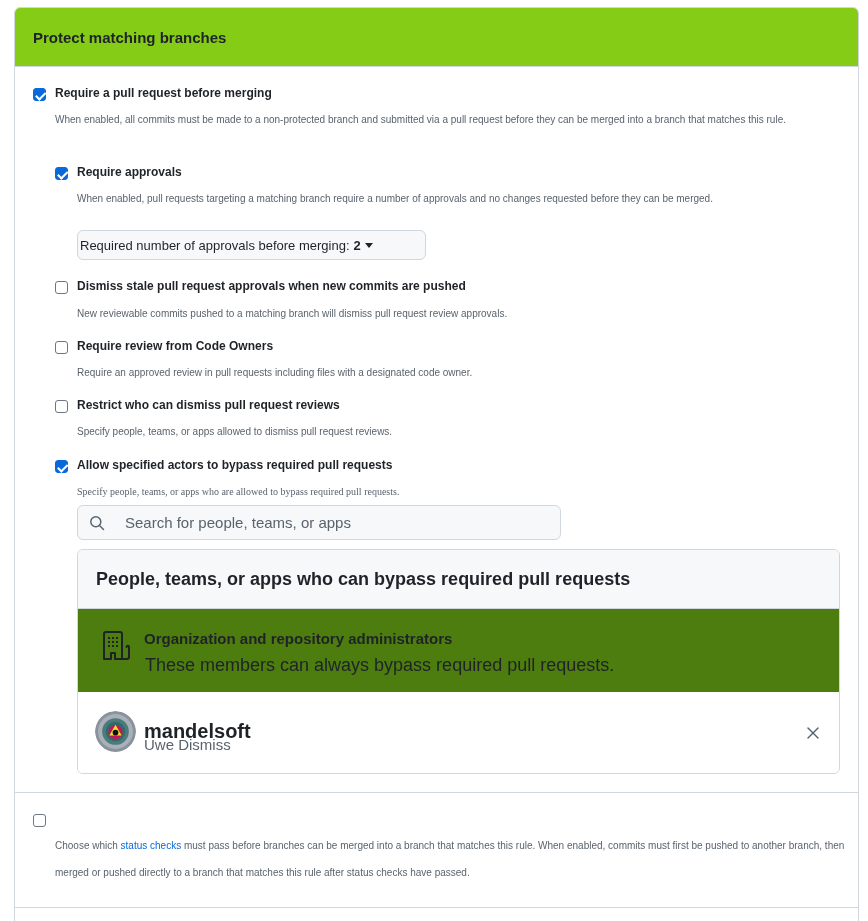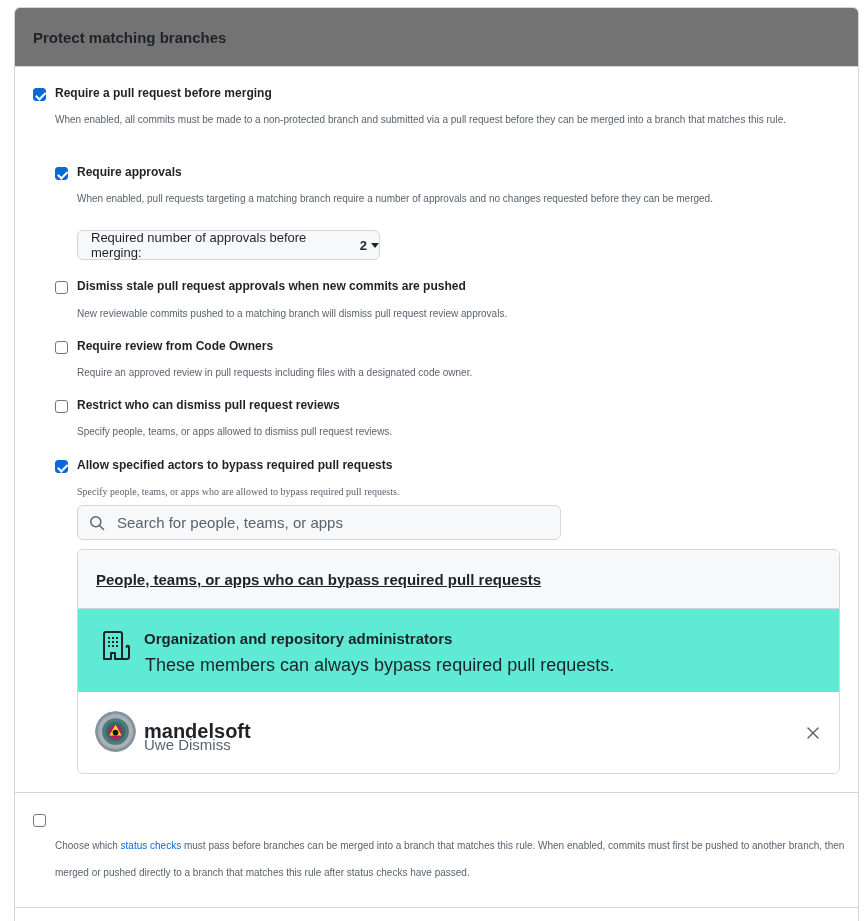--- a/index.html
+++ b/index.html
@@ -4,75 +4,75 @@
   <style>
     * { box-sizing: border-box; margin: 0; padding: 0; }
     html, body { width: 868px; height: 921px; overflow: hidden; background: #ffffff; }
     body { font-family: "Liberation Sans", "DejaVu Sans", sans-serif; color: #1f2328; position: relative; }
 
     .outer {
       position: absolute; left: 14px; top: 7px; width: 845px; height: 940px;
       border: 1px solid #d0d7de; border-radius: 6px; overflow: hidden; background: #fff;
     }
     .outer-header {
-      height: 59px; background: #737373; border-bottom: 1px solid #d0d7de;
+      height: 59px; background: #84cc16; border-bottom: 1px solid #d0d7de;
       padding: 0 18px; display: flex; align-items: center;
       font-size: 15px; font-weight: 700; color: #1f2328;
     }
     .section { position: relative; border-bottom: 1px solid #d0d7de; }
     .sec1 { height: 726px; }
     .sec2 { height: 115px; }
     .cb {
       position: absolute; width: 13px; height: 13px; border-radius: 3px;
       border: 1px solid #6e7781; background: #fff;
     }
     .cb.checked { background: #0969da; border-color: #0969da; }
     .cb.checked::after {
       content: ""; position: absolute; left: 3.5px; top: 0.5px; width: 3.5px; height: 7.5px;
       border: solid #fff; border-width: 0 2px 2px 0; transform: rotate(45deg);
     }
     .opt-title { position: absolute; white-space: nowrap; font-size: 12px; font-weight: 700; color: #1f2328; }
     .opt-desc { position: absolute; font-size: 10px; line-height: 27px; color: #59636e; }
     .link { color: #0969da; }
 
     .dropdown {
-      position: absolute; left: 62px; top: 163px; width: 303px; height: 30px;
+      position: absolute; left: 62px; top: 163px; width: 349px; height: 30px;
       border: 1px solid #d0d7de; border-radius: 6px; background: #f6f8fa;
-      display: flex; align-items: center; padding-left: 13px;
+      display: flex; align-items: center; padding-left: 2px;
       font-size: 13px; color: #1f2328;
     }
     .dropdown .val { font-weight: 700; margin-left: 4px; }
     .caret {
       display: inline-block; width: 0; height: 0; margin-left: 4px; margin-top: 1px;
       border-left: 4px solid transparent; border-right: 4px solid transparent; border-top: 5px solid #1f2328;
     }
 
     .search {
       position: absolute; left: 62px; top: 438px; width: 484px; height: 35px;
       border: 1px solid #d0d7de; border-radius: 6px; background: #f6f8fa;
       display: flex; align-items: center; padding-left: 11px;
     }
     .search input {
       border: none; outline: none; background: transparent; flex: 1;
       font-family: "Liberation Sans", "DejaVu Sans", sans-serif; font-size: 15px; color: #6d28d9;
-      margin-left: 12px;
+      margin-left: 20px;
     }
     .search input::placeholder { color: #59636e; }
 
     .bypass-box {
       position: absolute; left: 62px; top: 482px; width: 763px; height: 225px;
       border: 1px solid #d0d7de; border-radius: 6px; overflow: hidden; background: #fff;
     }
     .bypass-header {
       height: 59px; background: #f6f8fa; border-bottom: 1px solid #d0d7de;
       padding-left: 18px; display: flex; align-items: center;
-      font-size: 15px; font-weight: 700; color: #1f2328; text-decoration: underline;
+      font-size: 18px; font-weight: 700; color: #1f2328;
     }
     .admin-row {
-      height: 83px; background: #5eead4; position: relative;
+      height: 83px; background: #4d7c0f; position: relative;
     }
     .admin-icon { position: absolute; left: 22px; top: 20px; width: 32px; height: 32px; }
     .admin-title { position: absolute; left: 66px; top: 21px; font-size: 15px; font-weight: 700; color: #1f2328; white-space: nowrap; }
     .admin-desc { position: absolute; left: 67px; top: 46px; font-size: 18px; color: #1f2328; white-space: nowrap; }
 
     .user-row { height: 82px; position: relative; background: #fff; }
     .avatar { position: absolute; left: 17px; top: 19px; width: 41px; height: 41px; border-radius: 50%; overflow: hidden; }
     .user-login { position: absolute; left: 66px; top: 28px; font-size: 20px; font-weight: 700; color: #1f2328; }
     .user-name { position: absolute; left: 66px; top: 44px; font-size: 15px; color: #59636e; }
     .remove-btn {

